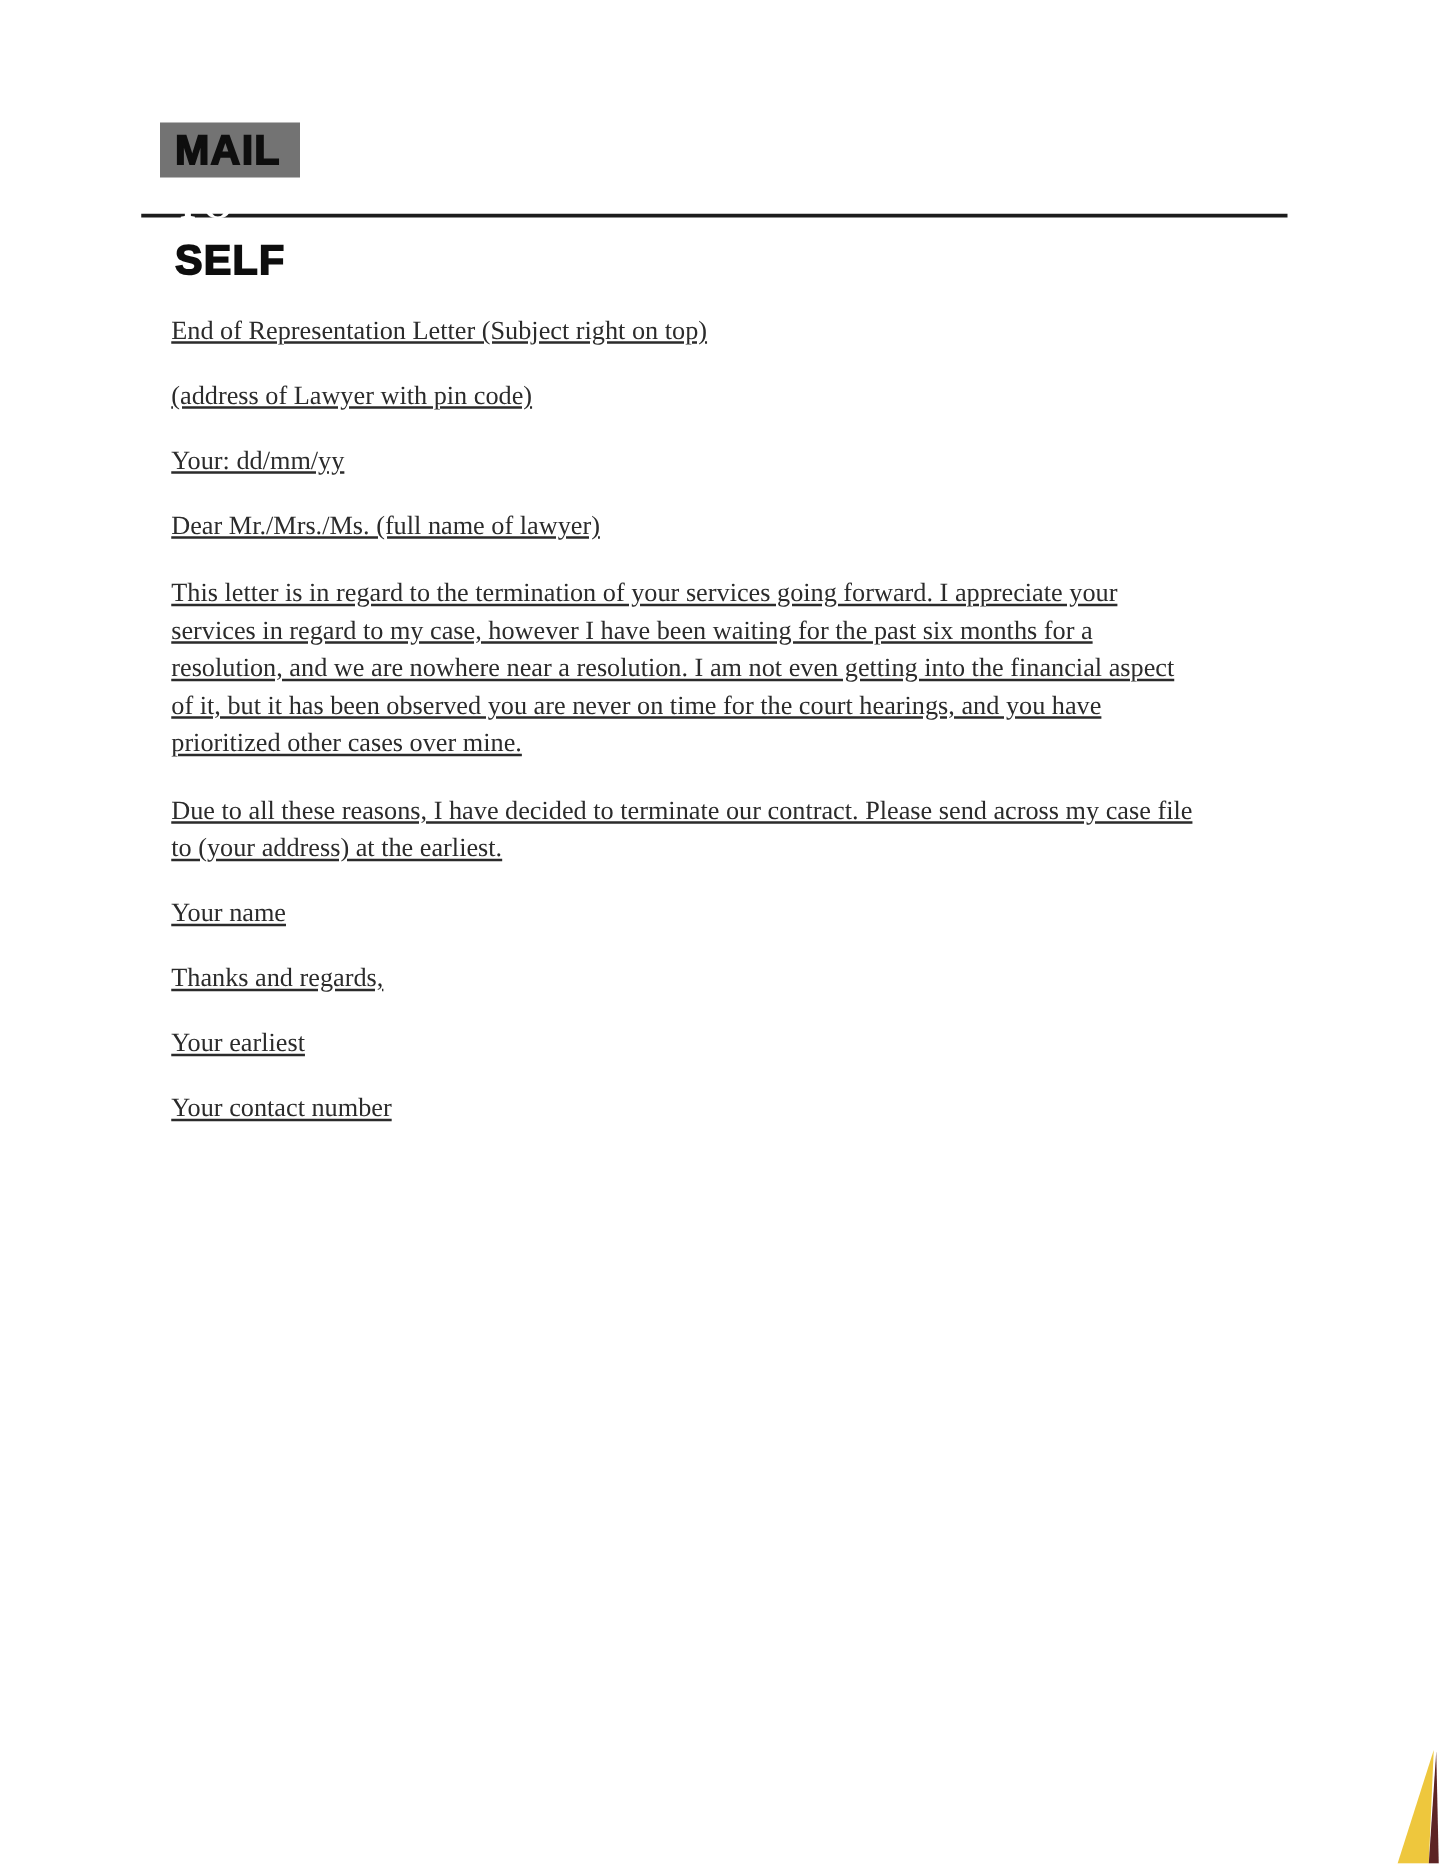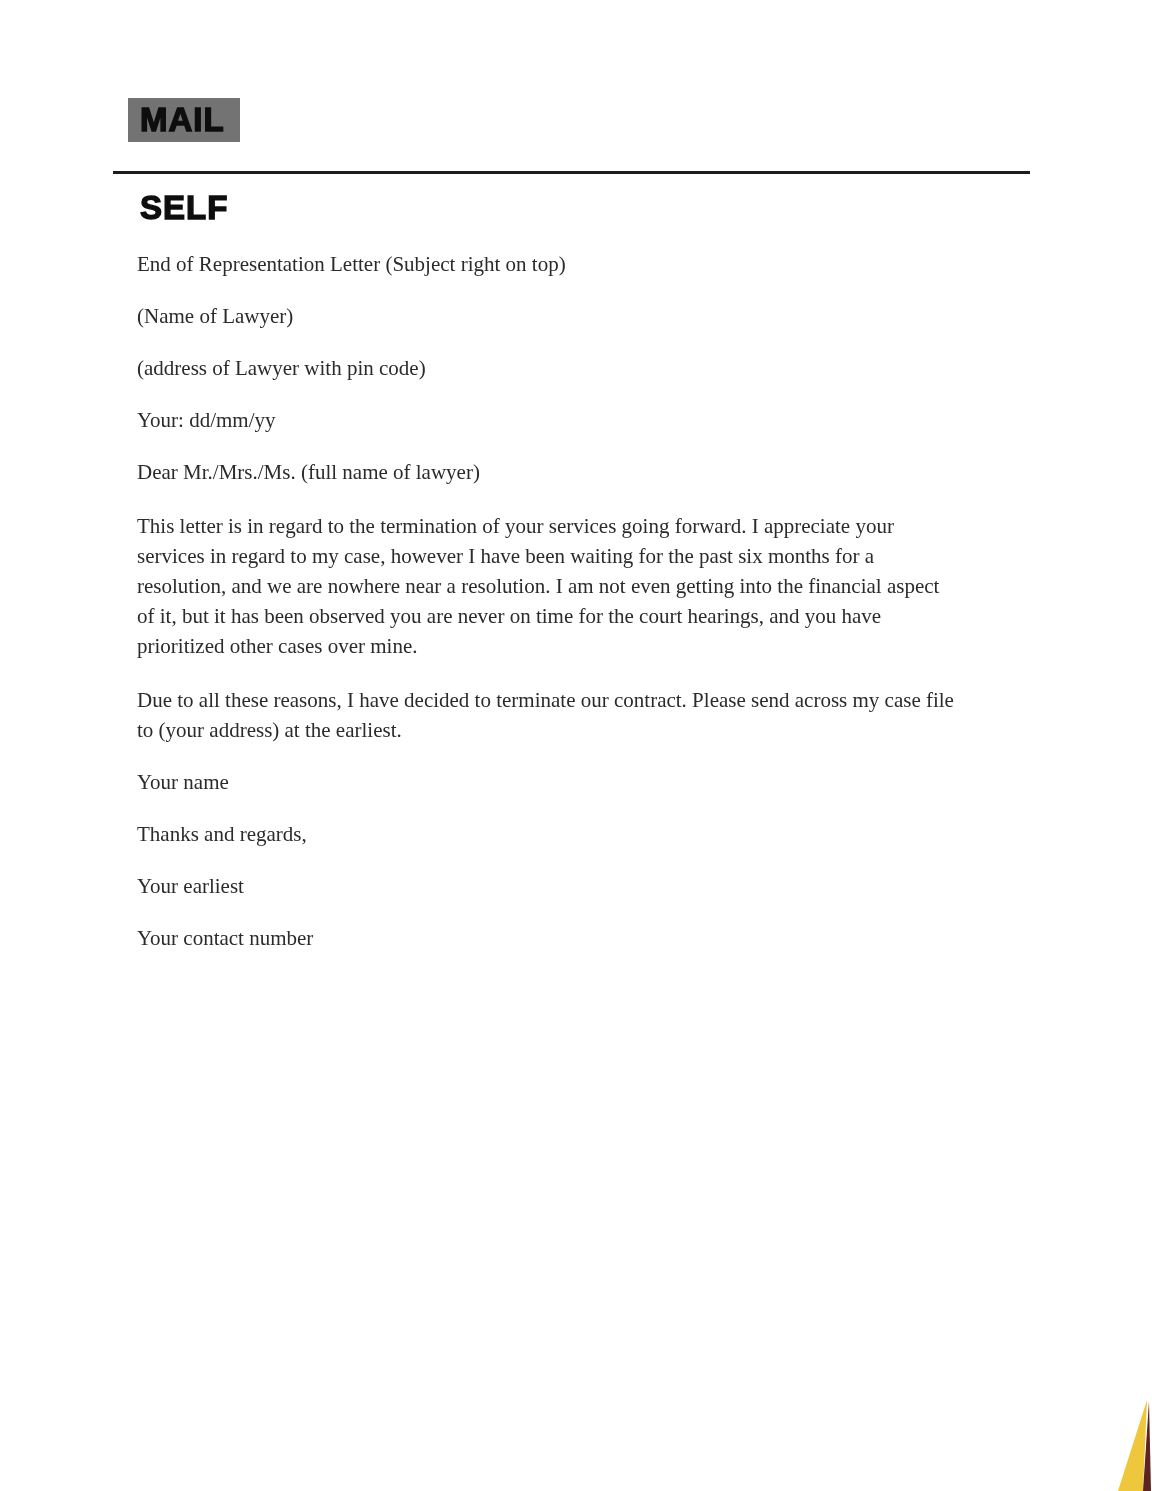--- a/index.html
+++ b/index.html
@@ -38,21 +38,21 @@
     line-height: 44px;
     color: #0e0e0e;
     letter-spacing: 1px;
     -webkit-text-stroke: 1.4px #0e0e0e;
   }
   .logo-to {
     position: relative;
     z-index: 1;
     font-family: "Liberation Serif", serif;
     font-weight: 700;
-    font-size: 22px;
+    font-size: 31px;
     line-height: 44px;
     color: #ffffff;
     letter-spacing: 2px;
     margin: 0 -8px;
   }
 
   
   .divider {
     position: absolute;
     left: 113px;
@@ -67,20 +67,21 @@
     position: absolute;
     left: 137px;
     top: 249px;
     width: 950px;
     font-size: 21px;
     line-height: 30px;
     color: #2b2b2b;
   }
   .letter p {
     margin: 0 0 22px 0;
+    text-decoration: underline;
   }
   .letter .para {
     white-space: pre-line;
     margin-top: 24px;
   }
 
   
   .corner {
     position: absolute;
     right: 0;
@@ -98,21 +99,20 @@
   <div class="logo">
     <span class="logo-main">MAIL</span>
     <span class="logo-to">TO</span>
     <span class="logo-main">SELF</span>
   </div>
 
   <div class="divider"></div>
 
   <main class="letter">
     <p>End of Representation Letter (Subject right on top)</p>
-    <p>(Name of Lawyer)</p>
     <p>(address of Lawyer with pin code)</p>
     <p>Your: dd/mm/yy</p>
     <p>Dear Mr./Mrs./Ms. (full name of lawyer)</p>
     <p class="para">This letter is in regard to the termination of your services going forward. I appreciate your
 services in regard to my case, however I have been waiting for the past six months for a
 resolution, and we are nowhere near a resolution. I am not even getting into the financial aspect
 of it, but it has been observed you are never on time for the court hearings, and you have
 prioritized other cases over mine.</p>
     <p class="para">Due to all these reasons, I have decided to terminate our contract. Please send across my case file
 to (your address) at the earliest.</p>

